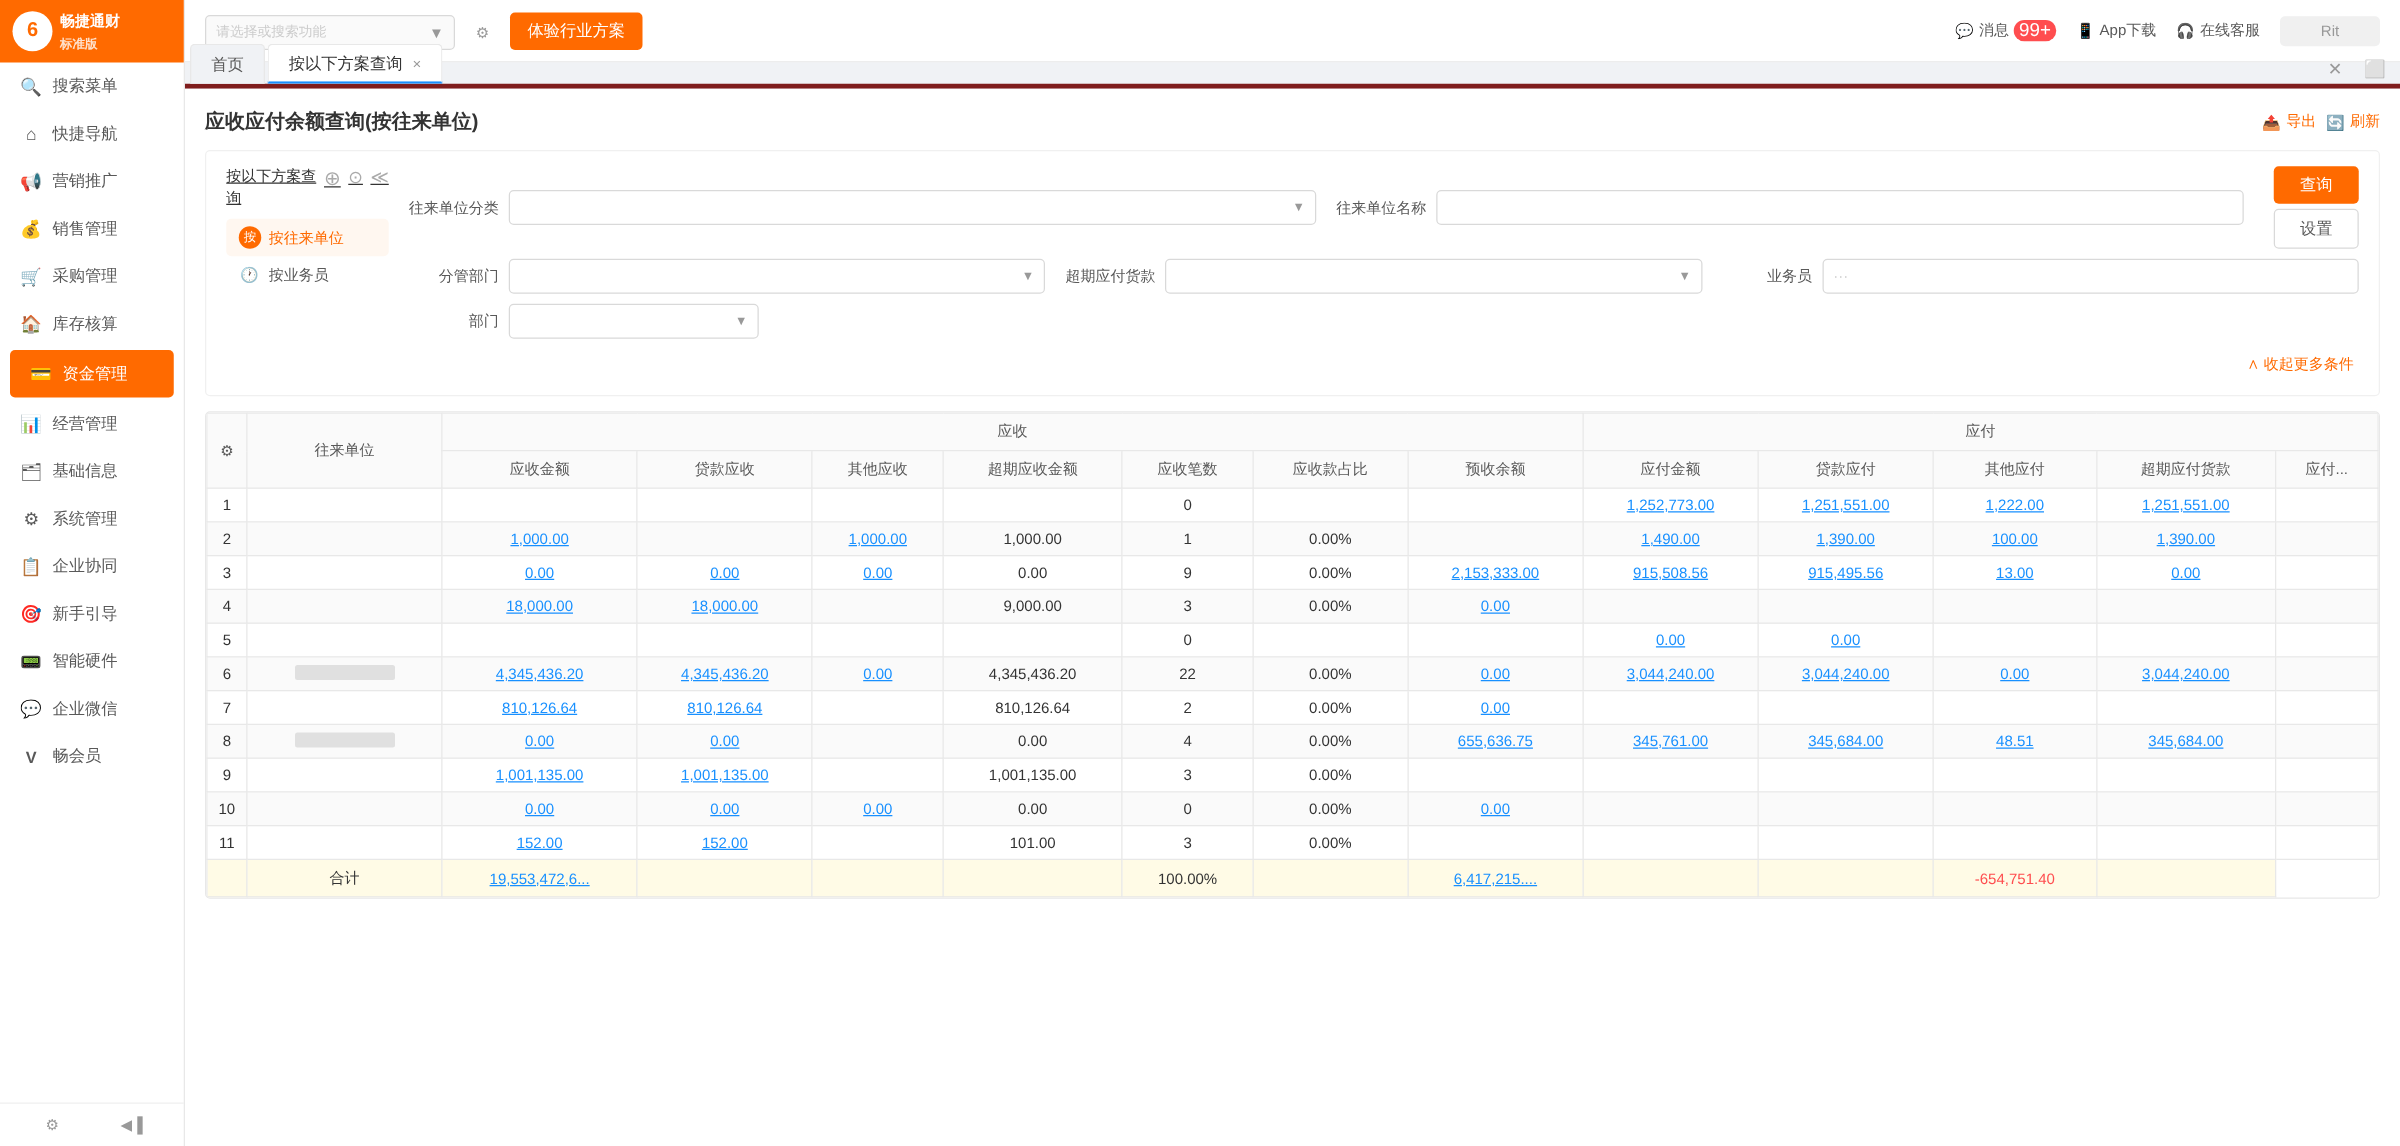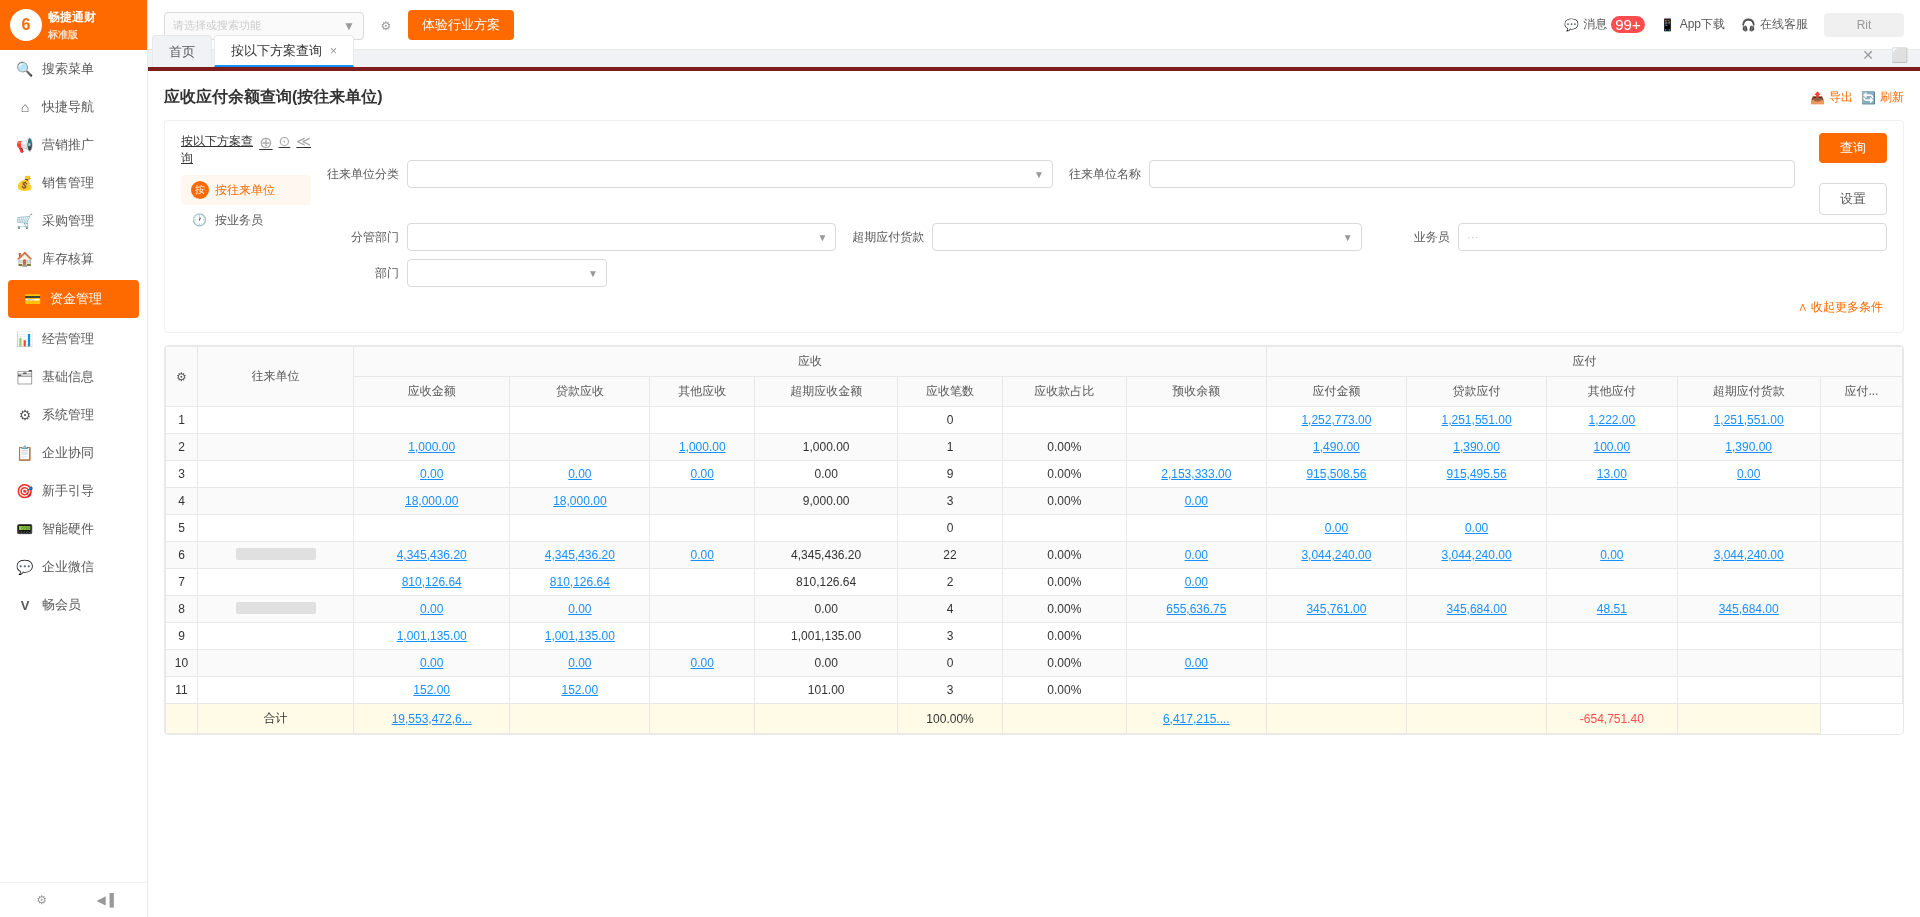--- a/index.html
+++ b/index.html
@@ -270,21 +270,21 @@
                   <span class="field-label">往来单位分类</span>
                   <div class="field-input field-dropdown" style="flex:1;min-width:150px;">
                     <span style="flex:1;"></span>
                     <span class="field-dropdown-arrow">▼</span>
                   </div>
                 </div>
                 <div class="search-field">
                   <span class="field-label">往来单位名称</span>
                   <div class="field-input" style="flex:1;min-width:150px;"></div>
                 </div>
-                <div style="display:flex;flex-direction:column;gap:20px;margin-left:8px;justify-content:center;">
+                <div style="display:flex;flex-direction:column;gap:4px;margin-left:8px;justify-content:center;">
                   <button class="query-btn">查询</button>
                   <button class="set-btn">设置</button>
                 </div>
               </div>
 
               <div class="search-row" style="margin-bottom:8px;">
                 <div class="search-field">
                   <span class="field-label">分管部门</span>
                   <div class="field-input field-dropdown" style="flex:1;min-width:150px;">
                     <span style="flex:1;"></span>

